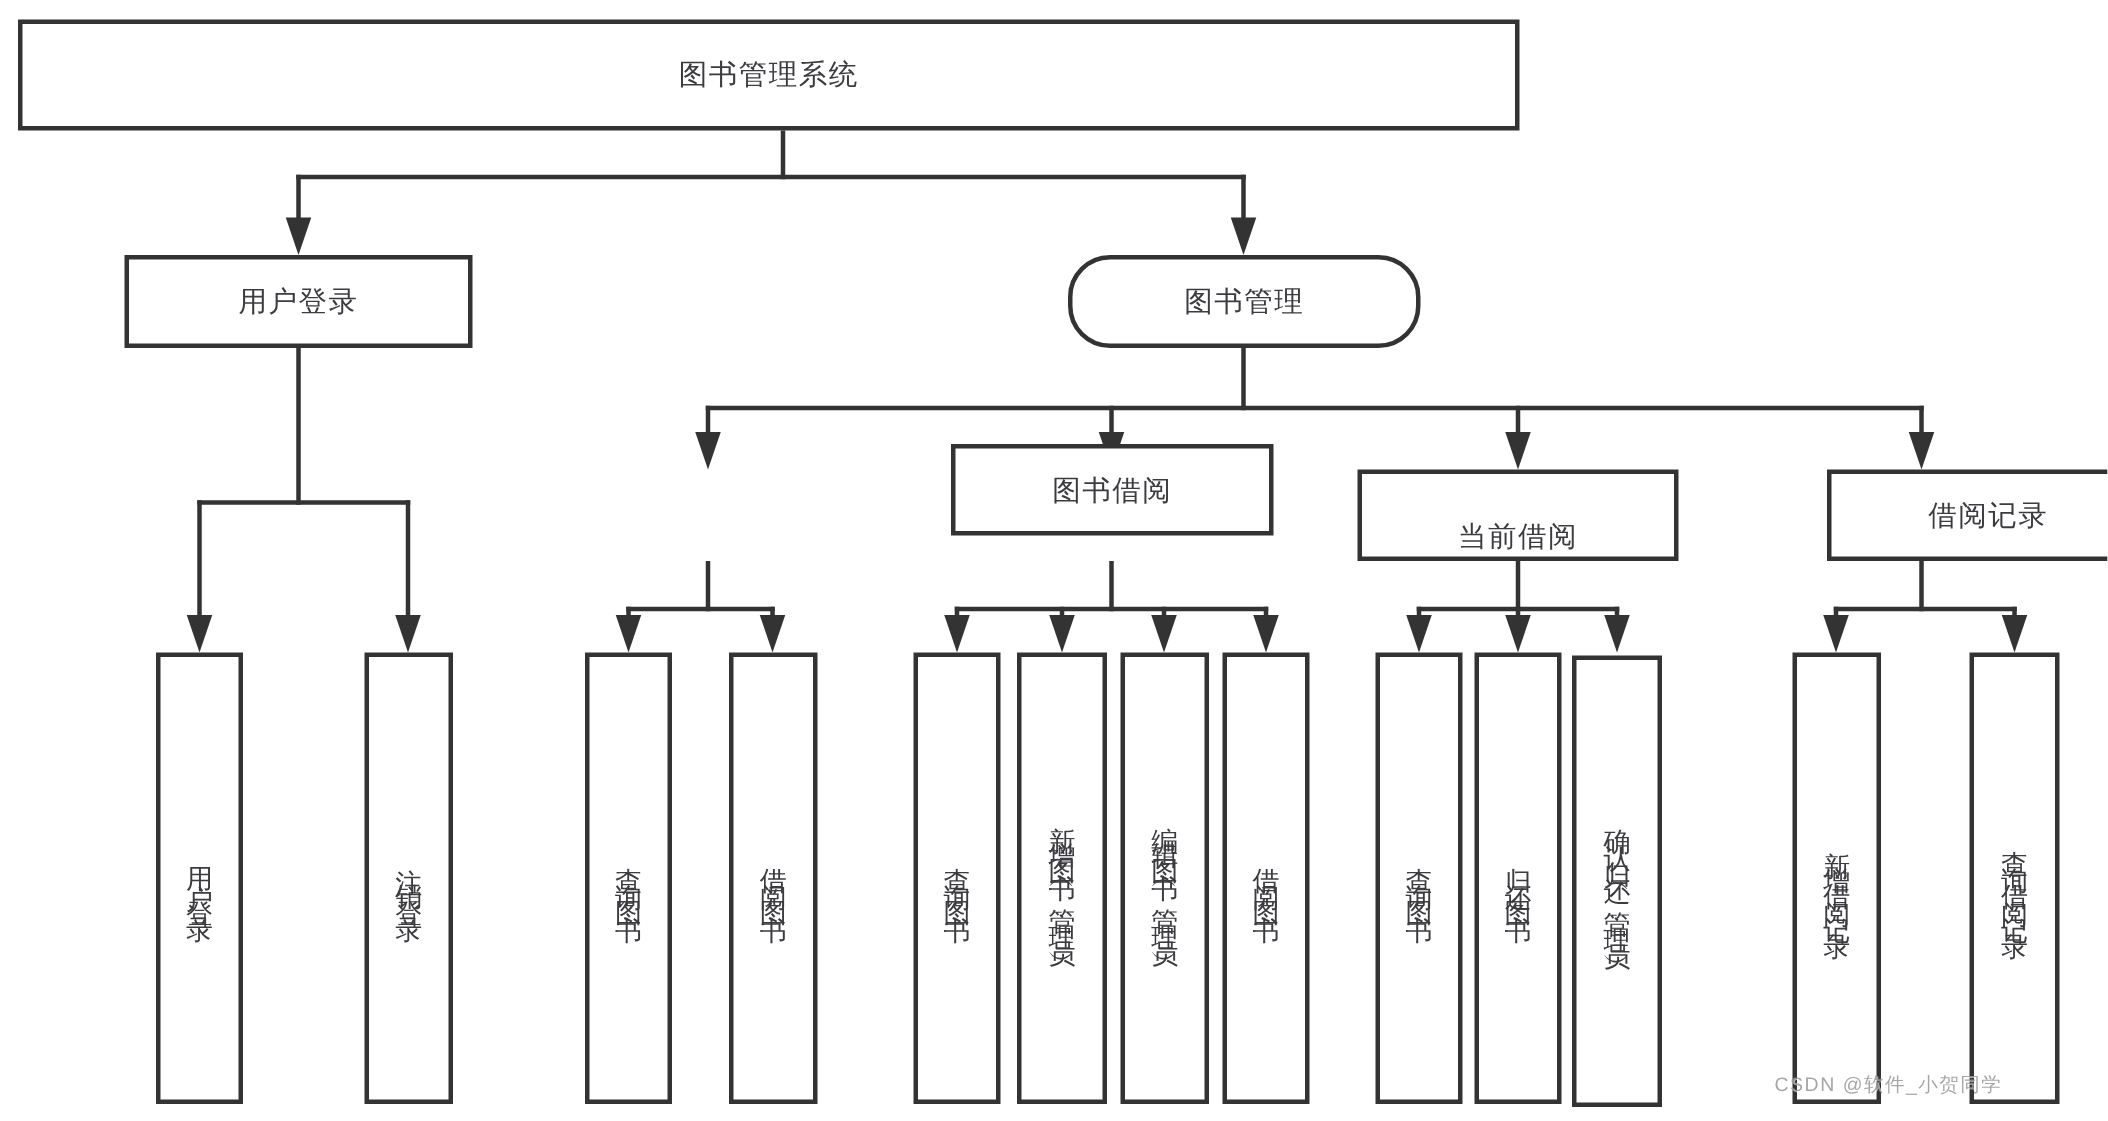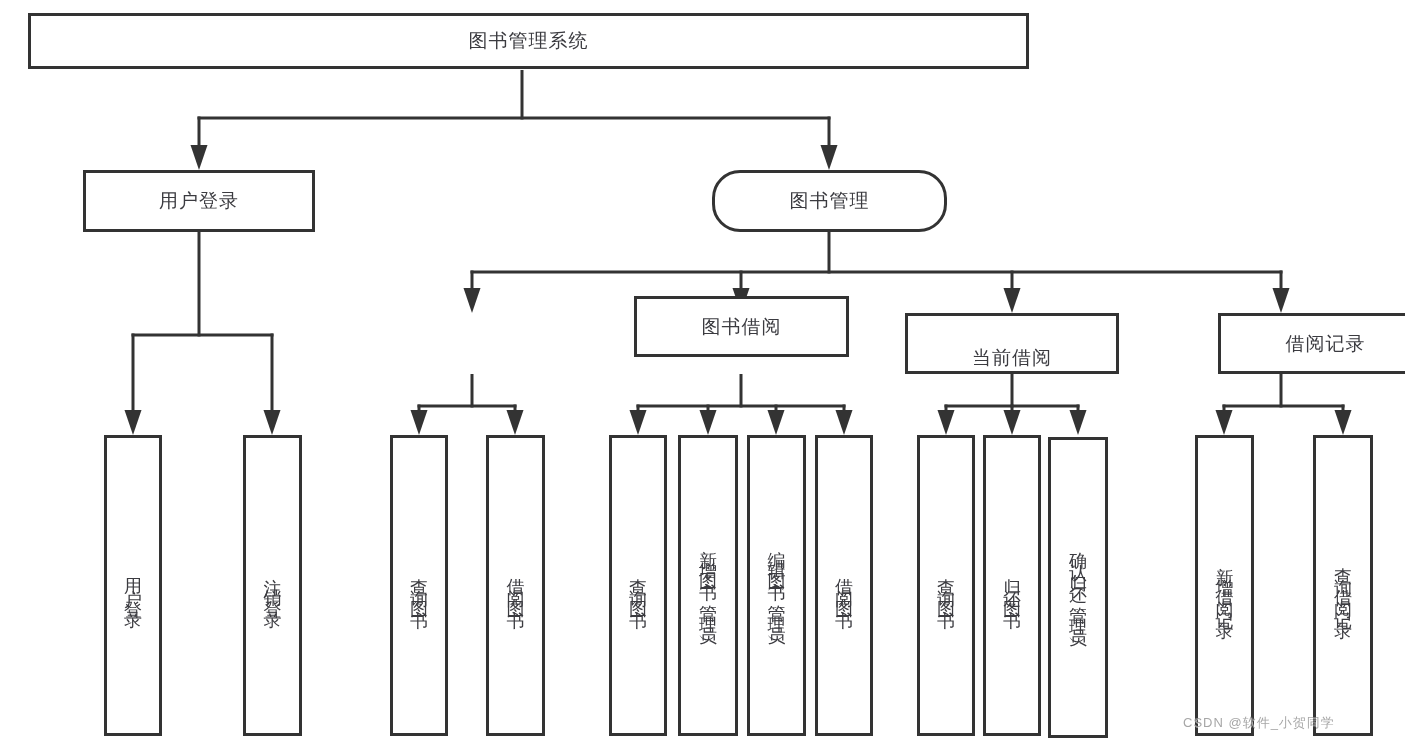--- a/index.html
+++ b/index.html
@@ -125,21 +125,21 @@
       <polygon points="767.5,410 784.5,410 776,435"></polygon>
       <polygon points="835.5,410 852.5,410 844,435"></polygon>
       <polygon points="937.5,410 954.5,410 946,435"></polygon>
       <polygon points="1003.5,410 1020.5,410 1012,435"></polygon>
       <polygon points="1069.5,410 1086.5,410 1078,435"></polygon>
       <polygon points="1215.5,410 1232.5,410 1224,435"></polygon>
       <polygon points="1334.5,410 1351.5,410 1343,435"></polygon>
     </g>
   </svg>
 
-  <div class="node hnode" style="left:28px; top:13px; width:1001px; height:56px;">
+  <div class="node hnode" style="left:12px; top:13px; width:1001px; height:74px;">
     <span>图书管理系统</span>
   </div>
 
   <div class="node hnode" style="left:83px; top:170px; width:232px; height:62px;">
     <span>用户登录</span>
   </div>
   <div class="node hnode" style="left:712px; top:170px; width:235px; height:62px;border-radius:28px;">
     <span>图书管理</span>
   </div>
 

